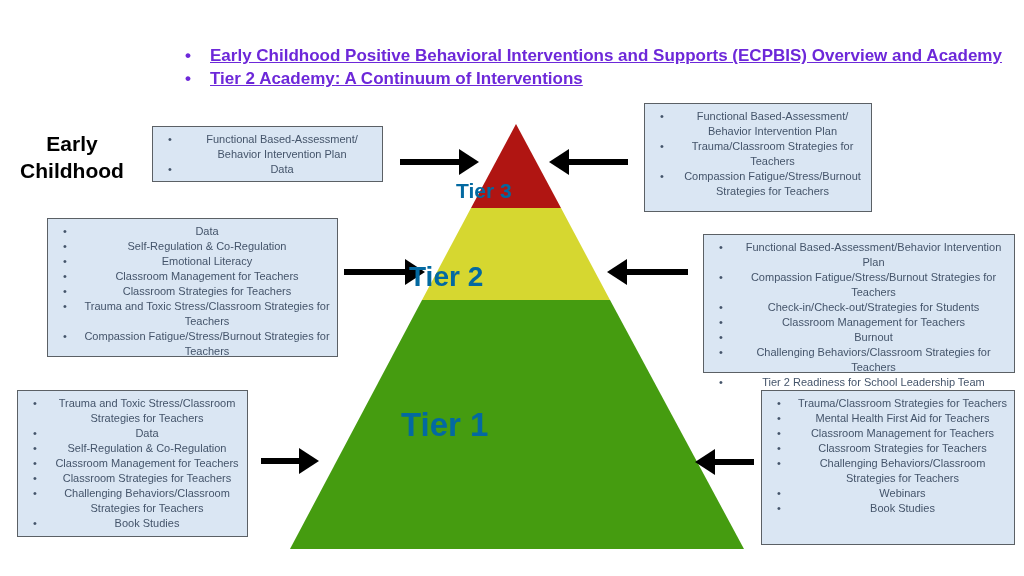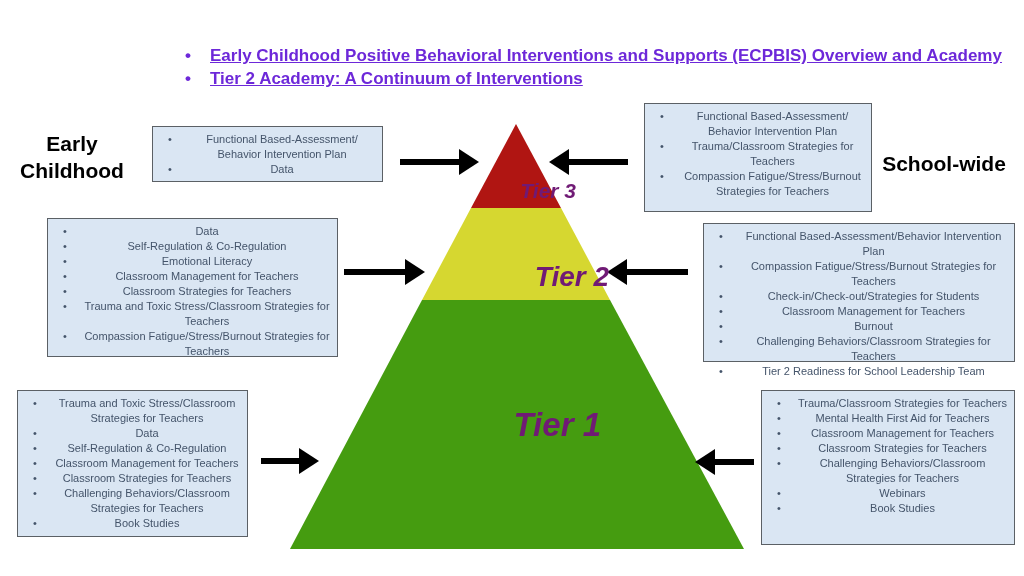--- a/index.html
+++ b/index.html
@@ -25,55 +25,54 @@
     position:absolute;text-align:center;font-weight:bold;color:#000;
     font-size:21px;line-height:27px;
   }
   .side-label.left{left:8px;top:130px;width:128px;}
   .side-label.right{left:874px;top:150px;width:140px;}
 
   svg.layer{position:absolute;left:0;top:0;pointer-events:none;}
   .arrow-line{stroke:var(--arrow);stroke-width:6;}
   .arrow-head{fill:var(--arrow);}
 
-  .tier-label{position:absolute;text-align:right;font-weight:bold;color:#701a75;font-style:italic;}
+  .tier-label{position:absolute;text-align:left;font-weight:bold;color:#0369a1;}
   .tier-label.t3{left:456px;top:179px;width:120px;font-size:21px;}
   .tier-label.t2{left:409px;top:261px;width:200px;font-size:28px;}
   .tier-label.t1{left:401px;top:406px;width:200px;font-size:33px;}
 
   .info-box{
     position:absolute;box-sizing:border-box;
     background:var(--box-fill);border:1.5px solid var(--box-border);
     color:var(--box-text);font-size:11px;line-height:15px;
     padding:5px 5px 3px 2px;
   }
   .info-box ul{margin:0;padding:0;list-style:none;text-align:center;}
   .info-box li{position:relative;padding-left:32px;}
   .info-box li::before{content:"\2022";position:absolute;left:13px;}
 
   .box-early-top{left:152px;top:126px;width:231px;height:56px;}
   .box-schoolwide-top{left:644px;top:103px;width:228px;height:109px;}
   .box-tier2-left{left:47px;top:218px;width:291px;height:139px;}
-  .box-tier2-right{left:703px;top:223px;width:312px;height:139px;}
+  .box-tier2-right{left:703px;top:234px;width:312px;height:139px;}
   .box-tier1-left{left:17px;top:390px;width:231px;height:147px;}
   .box-tier1-right{left:761px;top:390px;width:254px;height:155px;}
 </style>
 </head>
 <body style="--box-fill: #dae6f3; --box-border: #5b6065; --box-text: #44546a; --arrow: #000000;">
 
 <div class="stage">
 
 
   <ul class="header-bullets">
       <li>Early Childhood Positive Behavioral Interventions and Supports (ECPBIS) Overview and Academy</li>
       <li>Tier 2 Academy: A Continuum of Interventions</li>
     </ul>
 
   <div class="side-label left">Early Childhood</div>
-  <div class="side-label right">School-wide</div>
 
   <svg class="layer" width="1024" height="576" viewBox="0 0 1024 576">
 
     <polygon points="516,124 561,208 471,208" fill="#b01512"></polygon>
     <polygon points="471,208 561,208 610,300 422,300" fill="#d6d730"></polygon>
     <polygon points="422,300 610,300 744,549 290,549" fill="#459c10"></polygon>
 
     <g>
       <line class="arrow-line" x1="400" y1="162" x2="459" y2="162"></line>
       <polygon class="arrow-head" points="479,162 459,149 459,175"></polygon>

